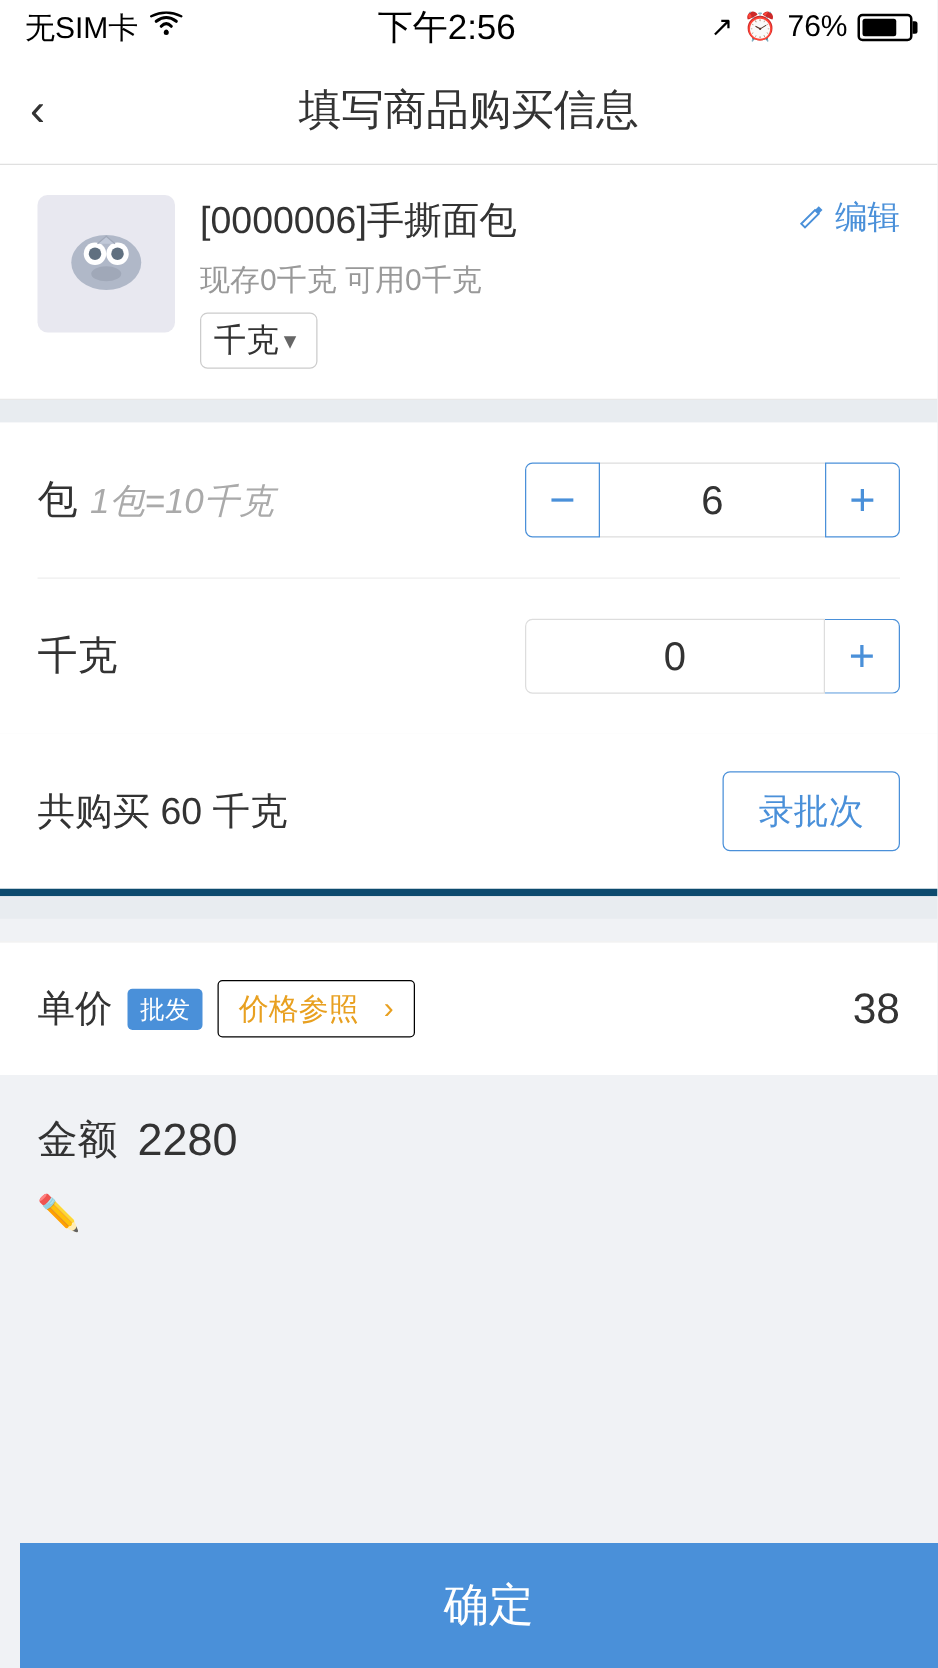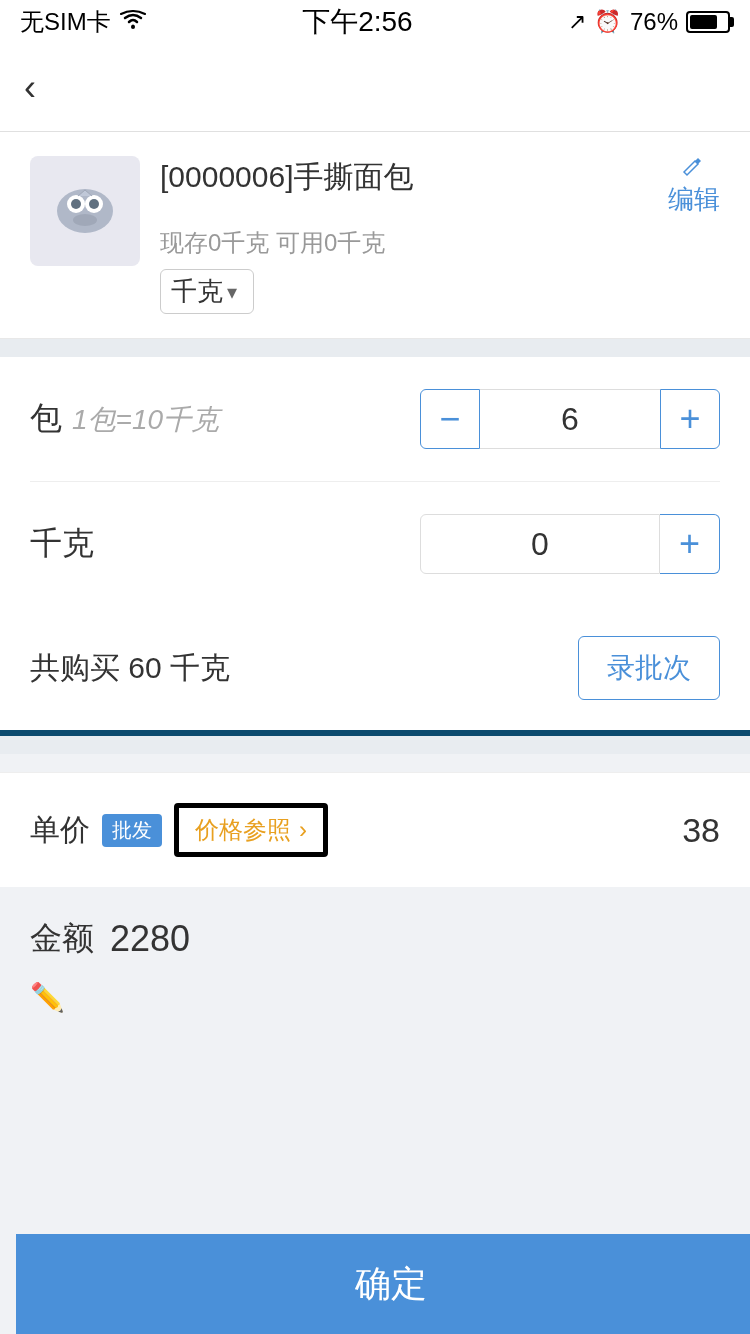--- a/index.html
+++ b/index.html
@@ -135,21 +135,20 @@
       display: inline-flex;
       align-items: center;
       gap: 4px;
     }
     .edit-link {
       color: #4a90d9;
       font-size: 26px;
       display: flex;
       align-items: center;
       gap: 4px;
-      flex-direction: column;
     }
     .product-header { display: flex; justify-content: space-between; align-items: flex-start; }
 
     
     .divider {
       height: 18px;
       background: #e8ecf0;
     }
 
     
@@ -290,30 +289,30 @@
       color: #333;
     }
     .badge-pifa {
       background: #4a90d9;
       color: #fff;
       font-size: 20px;
       padding: 3px 10px;
       border-radius: 4px;
     }
     .price-ref-btn {
-      border: 5px solid #000000;
+      border: 1px solid #000000;
       color: #e8a020;
       background: #fff;
       border-radius: 4px;
       padding: 6px 16px;
       font-size: 24px;
       cursor: pointer;
       display: flex;
       align-items: center;
-      gap: 8px;
+      gap: 20px;
     }
     .price-value {
       font-size: 34px;
       color: #333;
       font-weight: 500;
     }
 
     
     .amount-section {
       background: #f0f2f5;
@@ -383,20 +382,21 @@
     <span style="font-size:22px;">⏰</span>
     <span>76%</span>
     <span class="battery-icon">
       <span class="battery-fill"></span>
     </span>
   </div>
 </div>
 
 <div class="nav-bar section-white">
   <span class="nav-back">‹</span>
+  <span class="nav-title">填写商品购买信息</span>
 </div>
 
 <div class="product-card section-white">
   <div class="product-image">
     <span class="product-image-icon">
       
       <svg width="70" height="60" viewBox="0 0 70 60">
         <ellipse cx="35" cy="35" rx="28" ry="22" fill="#b0b8c8"></ellipse>
         <circle cx="26" cy="28" r="9" fill="#fff"></circle>
         <circle cx="44" cy="28" r="9" fill="#fff"></circle>

